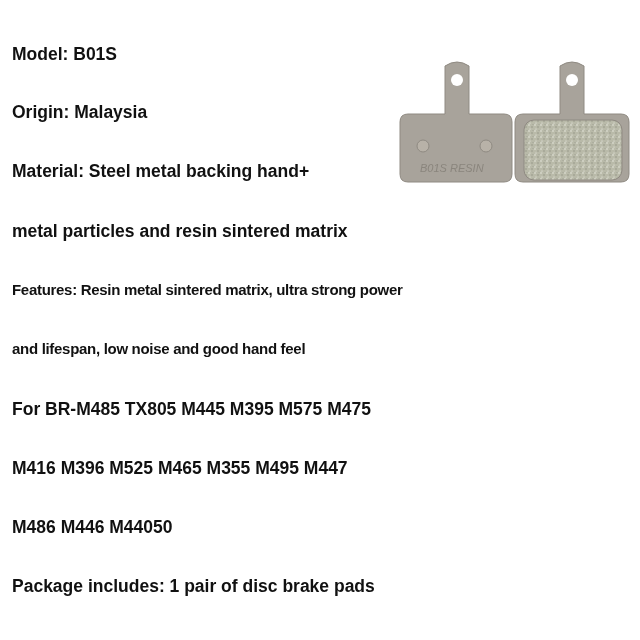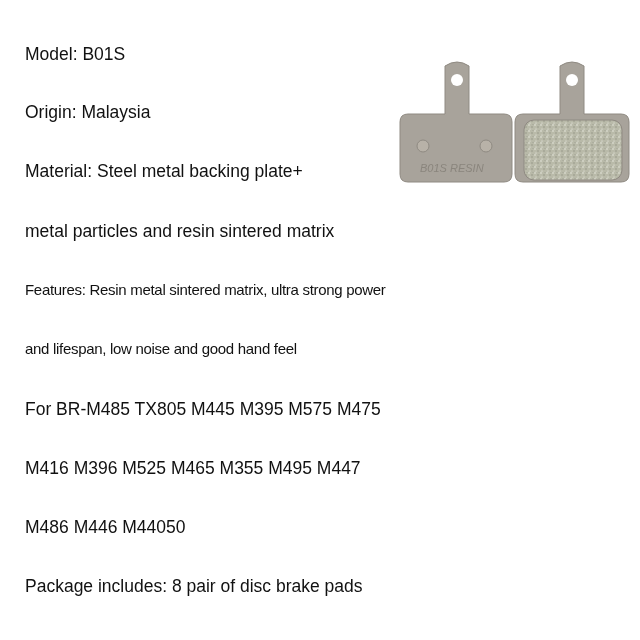--- a/index.html
+++ b/index.html
@@ -1,39 +1,39 @@
 <!DOCTYPE html>
 <html><head>
   <meta charset="utf-8">
   <style>
     html, body { margin: 0; padding: 0; background: #ffffff; }
     body { width: 640px; height: 640px; position: relative; overflow: hidden; }
     .line {
-      position: absolute; left: 25px;
+      position: absolute; left: 12px;
       font-family: "Liberation Sans", sans-serif;
-      font-weight: normal; font-size: 17.5px; color: #111111;
+      font-weight: bold; font-size: 17.5px; color: #111111;
       white-space: nowrap; line-height: 20px;
     }
     .line.condensed { font-size: 15px; letter-spacing: -0.3px; }
     .product-image { position: absolute; left: 390px; top: 58px; width: 240px; height: 128px; font-style: italic; }
   </style>
 </head>
 <body>
 
 <div>
   <div class="line" style="top:44px">Model: B01S</div>
   <div class="line" style="top:102px">Origin: Malaysia</div>
-  <div class="line" style="top:161px">Material: Steel metal backing plate+</div>
+  <div class="line" style="top:161px">Material: Steel metal backing hand+</div>
   <div class="line" style="top:221px">metal particles and resin sintered matrix</div>
   <div class="line condensed" style="top:280px">Features: Resin metal sintered matrix, ultra strong power</div>
   <div class="line condensed" style="top:339px">and lifespan, low noise and good hand feel</div>
   <div class="line" style="top:399px">For BR-M485 TX805 M445 M395 M575 M475</div>
   <div class="line" style="top:458px">M416 M396 M525 M465 M355 M495 M447</div>
   <div class="line" style="top:517px">M486 M446 M44050</div>
-  <div class="line" style="top:576px">Package includes: 8 pair of disc brake pads</div>
+  <div class="line" style="top:576px">Package includes: 1 pair of disc brake pads</div>
 </div>
 
 <div class="product-image">
   <svg width="240" height="128" viewBox="0 0 240 128" xmlns="http://www.w3.org/2000/svg">
     <defs>
       <pattern id="grit" width="6" height="6" patternUnits="userSpaceOnUse">
         <rect width="6" height="6" fill="#b9baa9"></rect>
         <circle cx="1" cy="1" r="0.8" fill="#e8e8de"></circle>
         <circle cx="4" cy="3" r="0.7" fill="#8c8d80"></circle>
         <circle cx="2" cy="5" r="0.6" fill="#f0f0e8"></circle>

